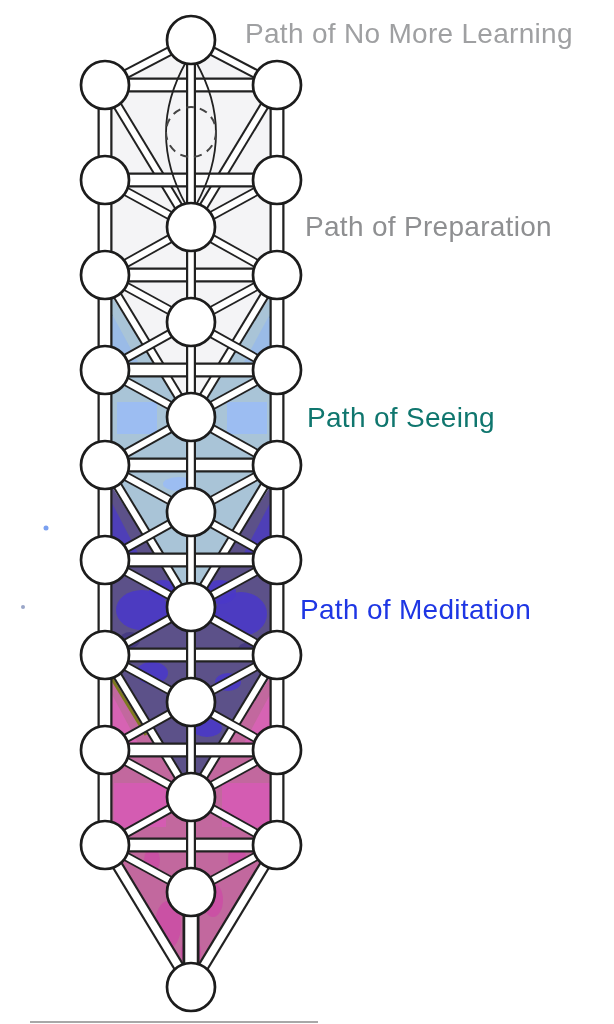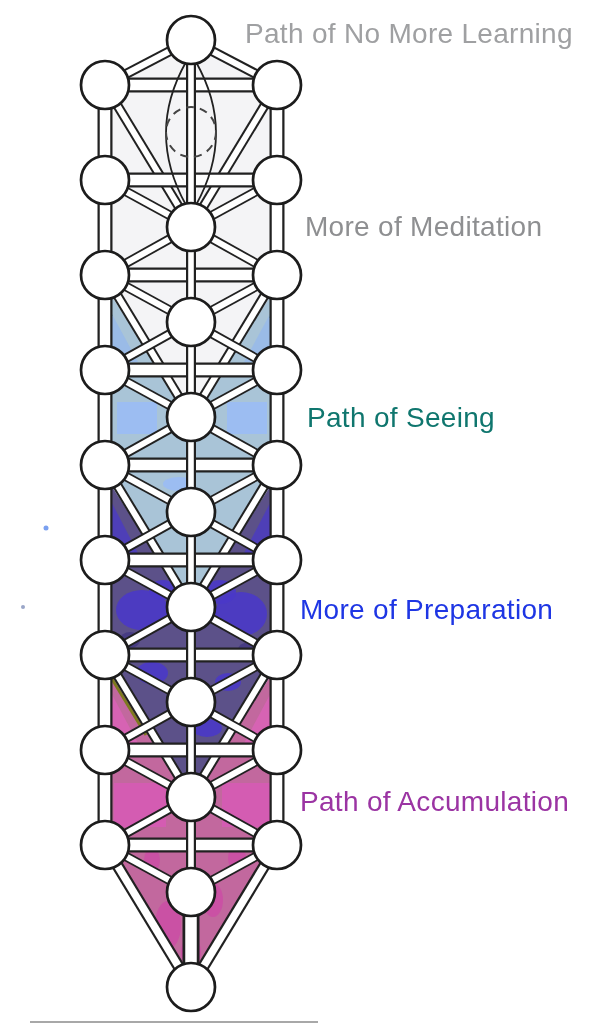--- a/index.html
+++ b/index.html
@@ -187,17 +187,16 @@
       <circle cx="105" cy="750" r="24" fill="#ffffff" stroke="#1c1c1c" stroke-width="2.7"></circle>
       <circle cx="277" cy="750" r="24" fill="#ffffff" stroke="#1c1c1c" stroke-width="2.7"></circle>
       <circle cx="105" cy="845" r="24" fill="#ffffff" stroke="#1c1c1c" stroke-width="2.7"></circle>
       <circle cx="277" cy="845" r="24" fill="#ffffff" stroke="#1c1c1c" stroke-width="2.7"></circle>
       <circle cx="46" cy="528" r="2.5" fill="#7aa0f0"></circle>
       <circle cx="23" cy="607" r="2" fill="#9aa6c8"></circle>
       <line x1="30" y1="1022" x2="318" y2="1022" stroke="#a8a8a8" stroke-width="2" stroke-linecap="butt"></line>
     </svg>
 
   <div class="path-label" style="left: 245px; top: 20px; color: rgb(159, 160, 162);">Path of No More Learning</div>
-  <div class="path-label" style="left: 305px; top: 213px; color: rgb(142, 143, 145);">More of Meditation</div>
+  <div class="path-label" style="left: 305px; top: 213px; color: rgb(142, 143, 145);">Path of Preparation</div>
   <div class="path-label" style="left: 307px; top: 404px; color: #0f766e;">Path of Seeing</div>
-  <div class="path-label" style="left: 300px; top: 596px; color: rgb(30, 54, 228);">More of Preparation</div>
-  <div class="path-label" style="left: 300px; top: 788px; color: rgb(155, 52, 163);">Path of Accumulation</div>
+  <div class="path-label" style="left: 300px; top: 596px; color: rgb(30, 54, 228);">Path of Meditation</div>
 </div>
 
 </body></html>

